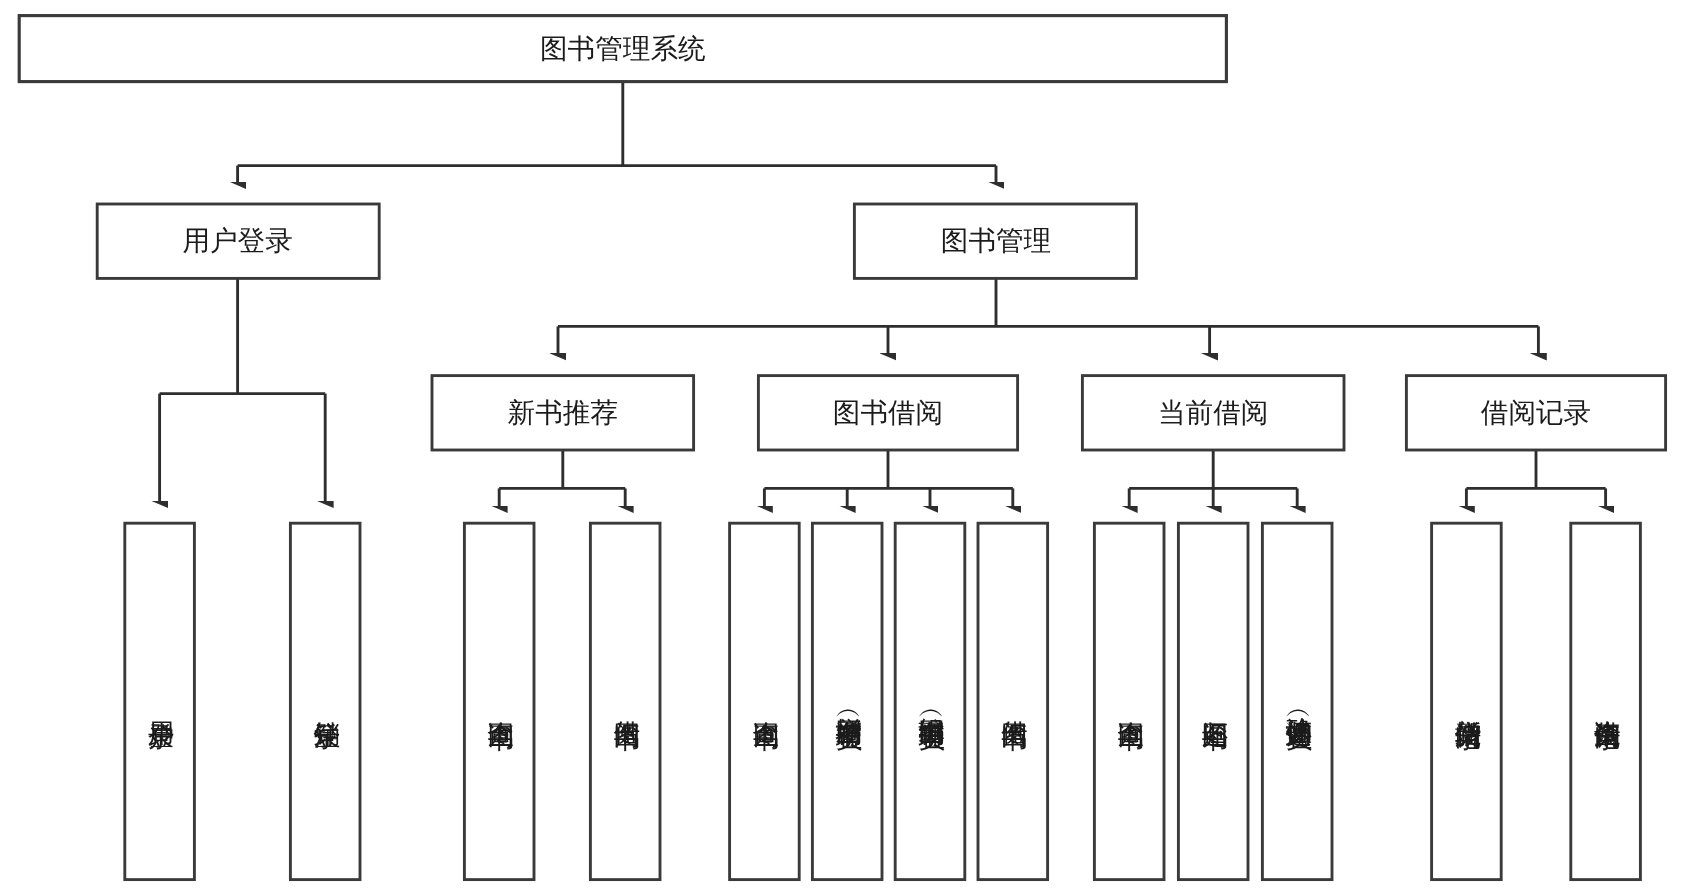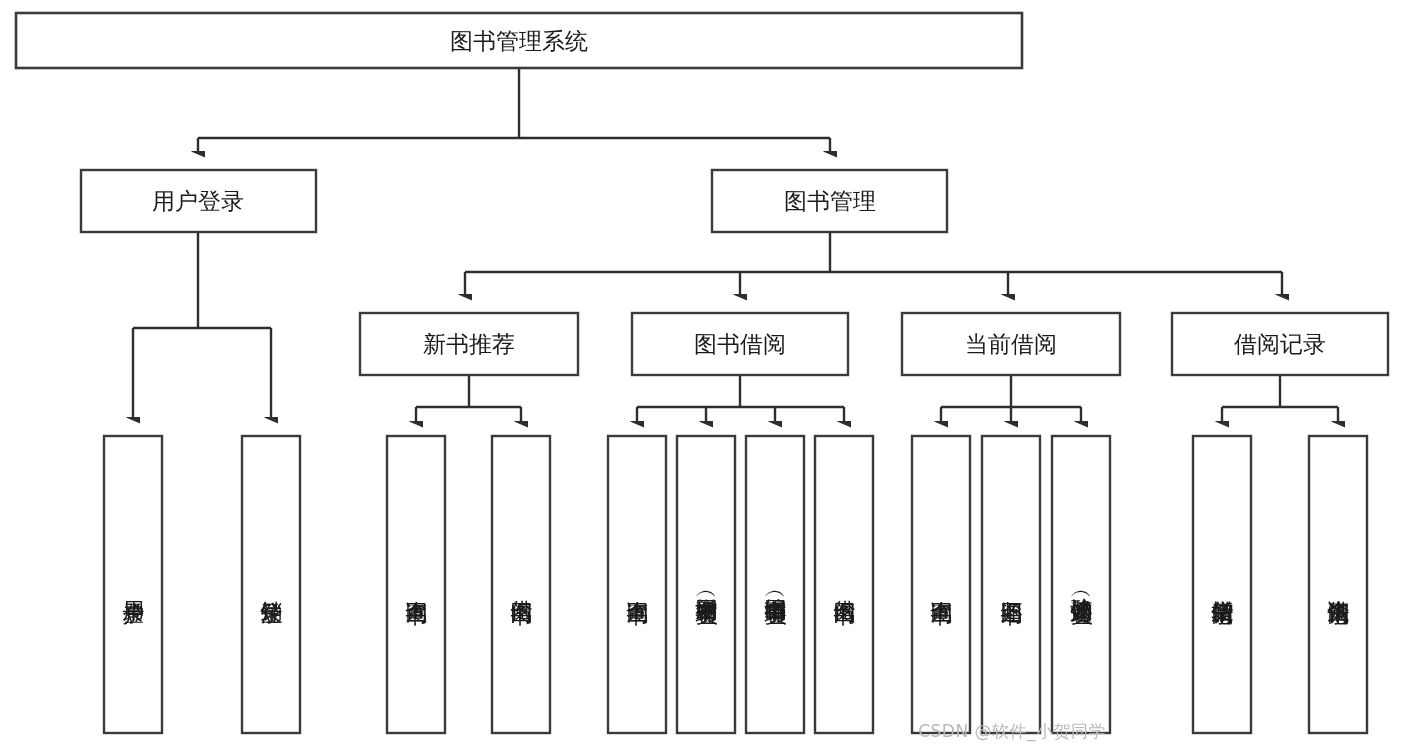--- a/index.html
+++ b/index.html
@@ -211,14 +211,13 @@
   <div class="vlabel" style="left:608px;  top:436px; width:58px; height:297px;">查询图书</div>
   <div class="vlabel" style="left:677px;  top:436px; width:58px; height:297px;">新增图书（管理员）</div>
   <div class="vlabel" style="left:746px;  top:436px; width:58px; height:297px;">编辑图书（管理员）</div>
   <div class="vlabel" style="left:815px;  top:436px; width:58px; height:297px;">借阅图书</div>
   <div class="vlabel" style="left:912px;  top:436px; width:58px; height:297px;">查询图书</div>
   <div class="vlabel" style="left:982px;  top:436px; width:58px; height:297px;">归还图书</div>
   <div class="vlabel" style="left:1052px; top:436px; width:58px; height:297px;">确认归还（管理员）</div>
   <div class="vlabel" style="left:1193px; top:436px; width:58px; height:297px;">新增借阅记录</div>
   <div class="vlabel" style="left:1309px; top:436px; width:58px; height:297px;">查询借阅记录</div>
 
-  <div id="watermark">CSDN @软件_小贺同学</div>
 </div>
 
 </body></html>

